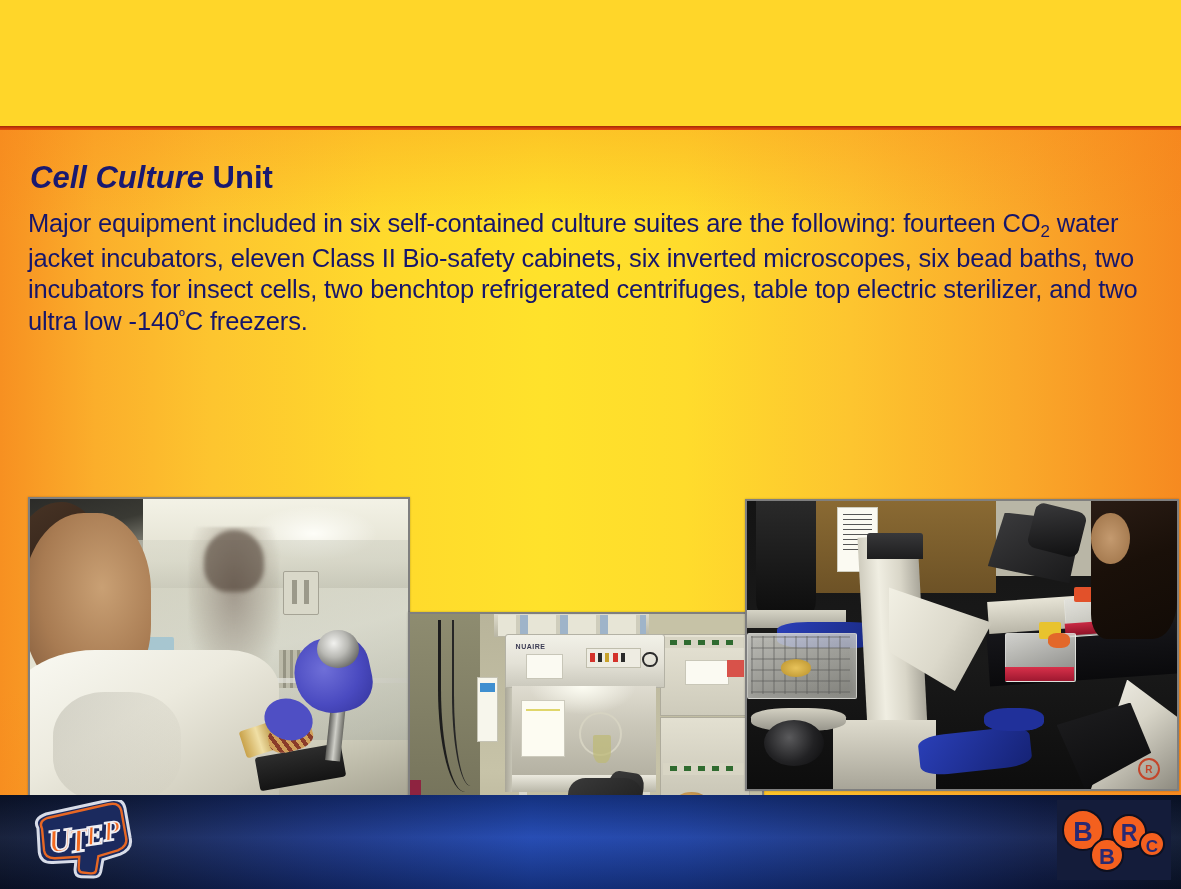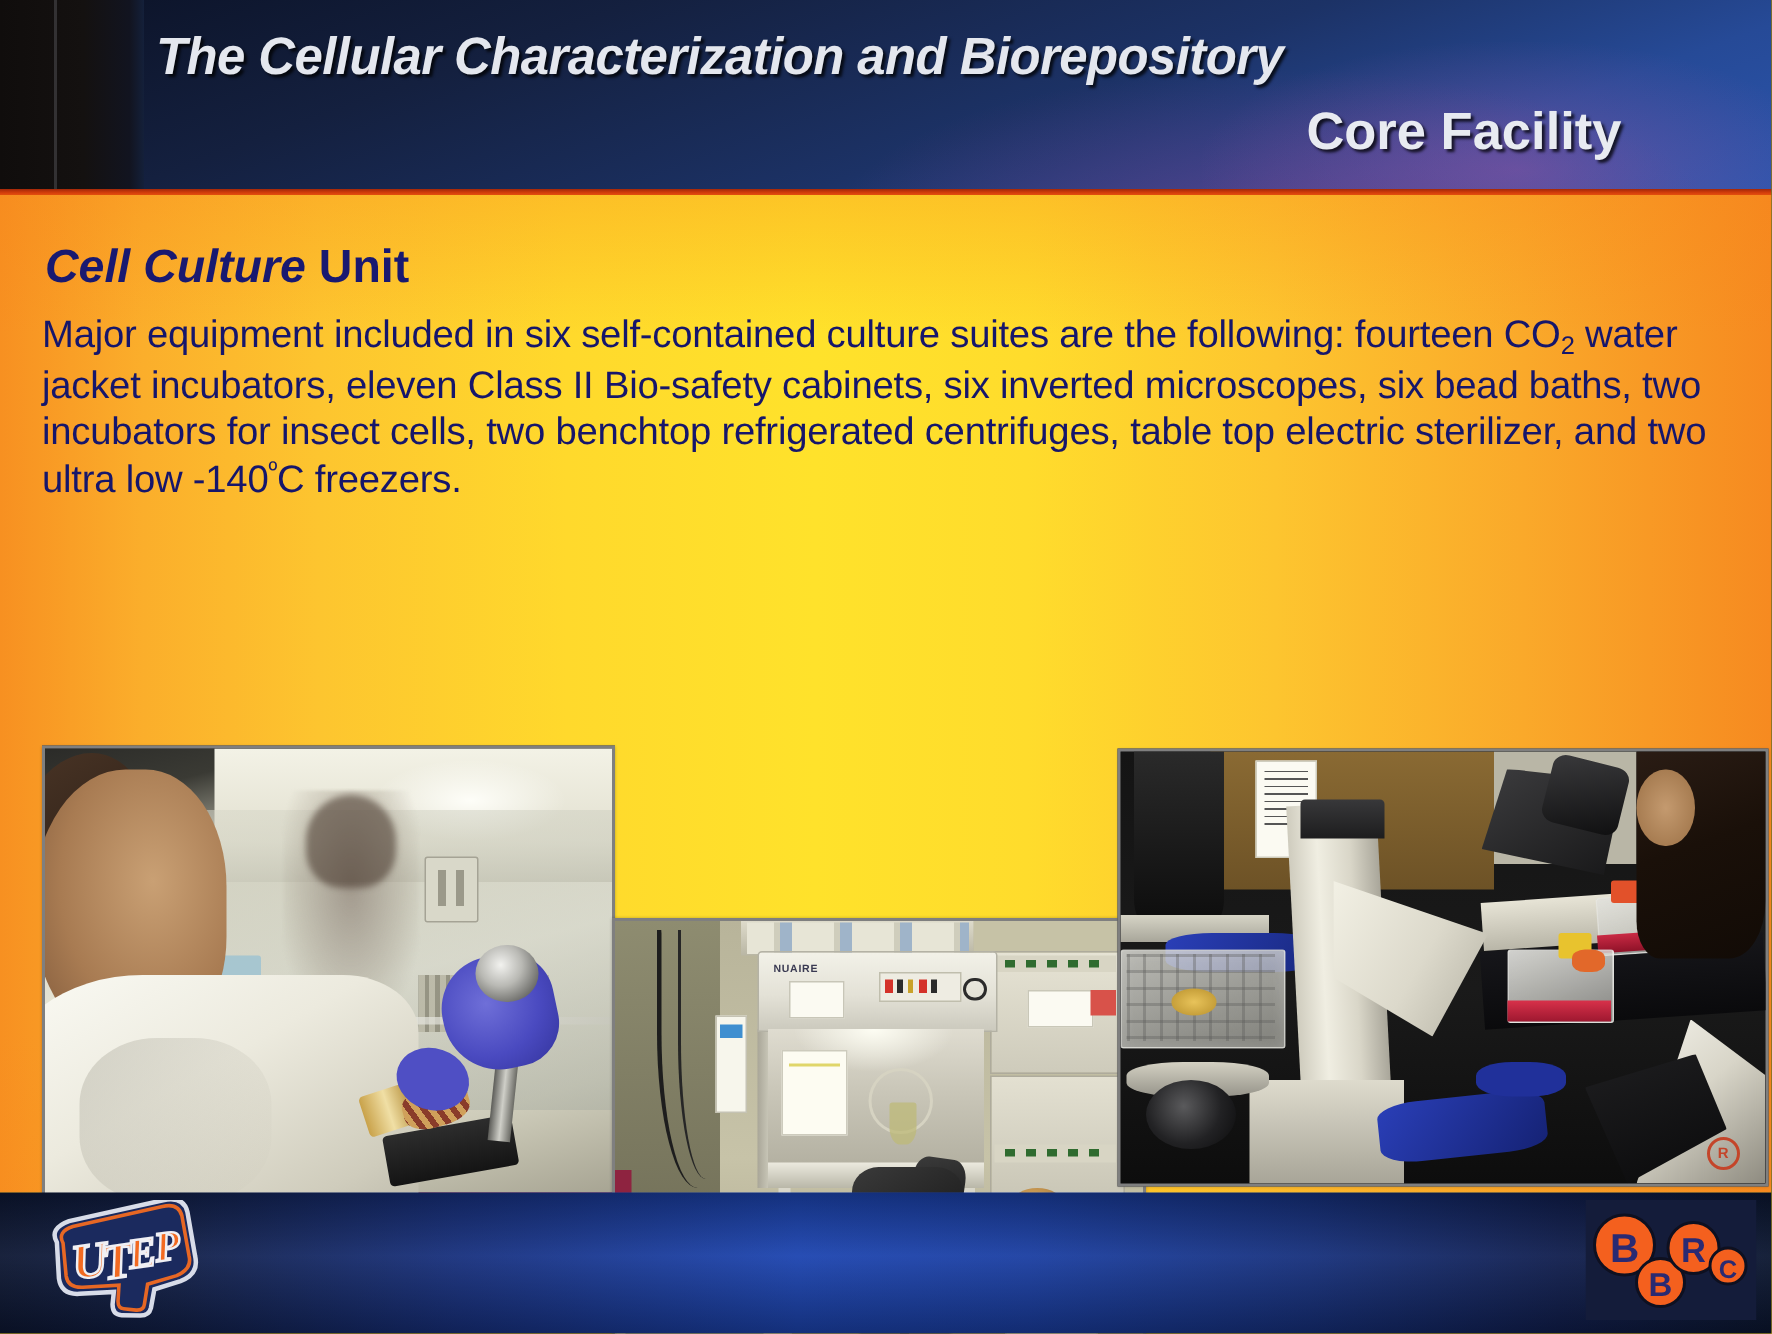--- a/index.html
+++ b/index.html
@@ -349,26 +349,20 @@
   .utep-logo{position:absolute;left:30px;top:800px;width:108px;height:80px;z-index:4;}
 
   
   .bbrc-logo{position:absolute;left:1057px;top:800px;width:114px;height:80px;z-index:4;}
 </style>
 </head>
 <body>
 
 <div class="slide">
 
-  <div class="header">
-    <div class="hdr-blackband"></div>
-    <div class="hdr-glow"></div>
-    <div class="hdr-title1">The Cellular Characterization and Biorepository</div>
-    <div class="hdr-title2">Core Facility</div>
-  </div>
   <div class="hdr-divider"></div>
 
   <div class="body-area">
 
     <div class="unit-title">
       <span class="ital">Cell Culture</span><span class="norm"> Unit</span>
     </div>
 
     <div class="body-copy">
       <span>Major equipment included in six self-contained culture suites are the following: fourteen CO</span><sub>2</sub><span> water jacket incubators, eleven Class II Bio-safety cabinets, six inverted microscopes, six bead baths, two incubators for insect cells, two benchtop refrigerated centrifuges, table top electric sterilizer,  and two ultra low -140</span><span class="sup-o">º</span><span>C freezers.</span>

